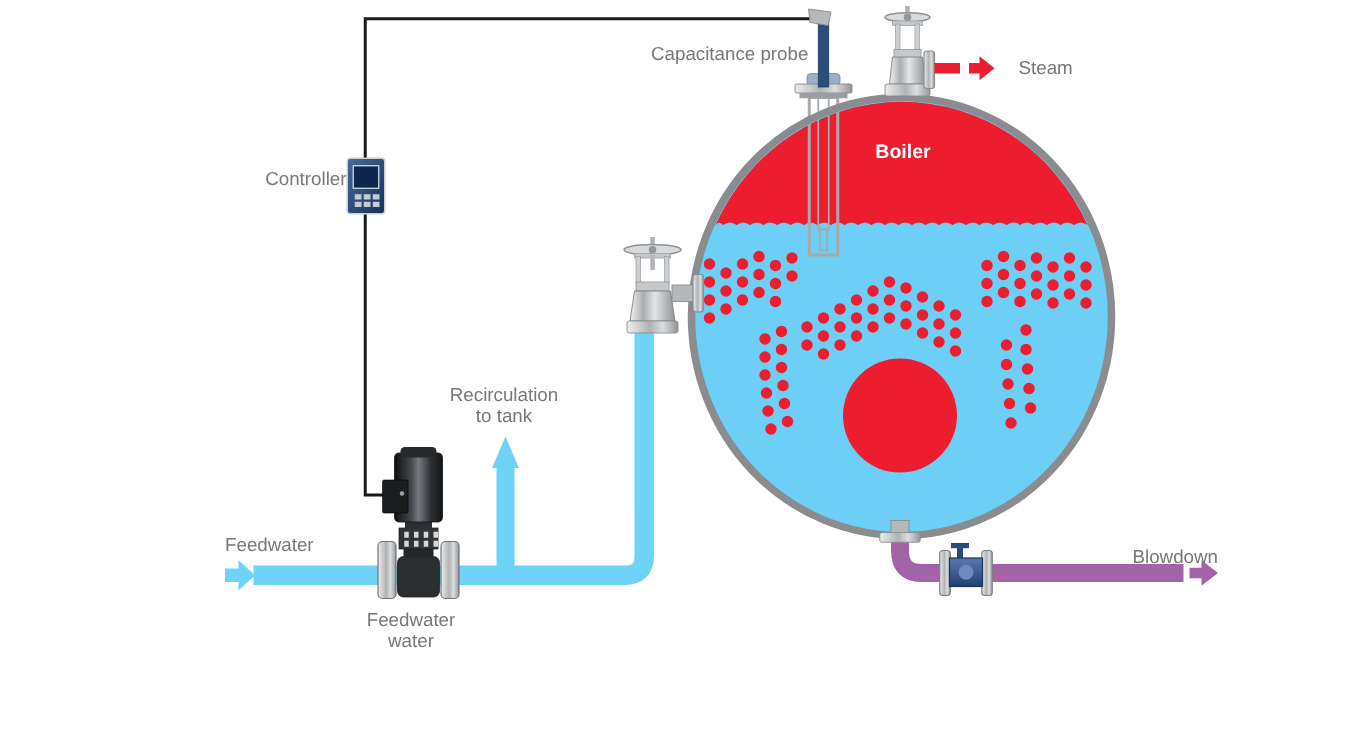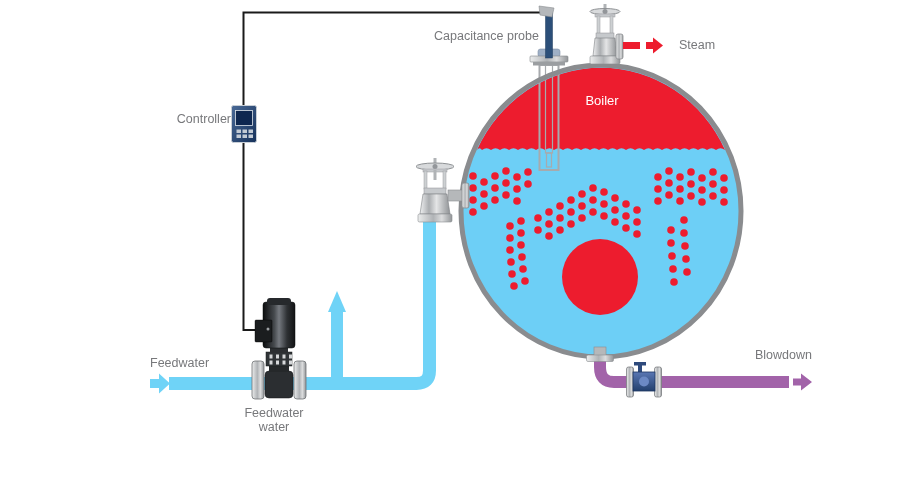--- a/index.html
+++ b/index.html
@@ -3,21 +3,21 @@
 <meta charset="utf-8">
 <style>
   html,body { margin:0; padding:0; background:#ffffff; }
   .canvas {
     position:relative; width:900px; height:477px; background:#ffffff;
     font-family:"Liberation Sans","DejaVu Sans",sans-serif; overflow:hidden;margin-left:44px;
   }
   svg.diagram { position:absolute; left:0; top:0; }
   .lbl { position:absolute; color:#77787b; font-size:12.5px; line-height:14px; white-space:nowrap; }
   .lbl.center { text-align:center; white-space:normal; }
-  .lbl-boiler { color:#ffffff; font-size:13px; }
+  .lbl-boiler { color:#ffffff; font-size:13px;font-weight:bold; }
   .caption {
     position:absolute; left:0; right:0; top:448px; text-align:center;
     font-weight:bold; font-size:14px; color:#3b3b3c;
   }
 </style>
 </head>
 <body>
 
 <div class="canvas">
 
@@ -261,15 +261,19 @@
 
   <div class="lbl" style="left:390px; top:29px;">Capacitance probe</div>
   <div class="lbl" style="left:130px; top:112px; width:57px; text-align:right;">Controller</div>
   <div class="lbl" style="left:635px; top:38px;">Steam</div>
   <div class="lbl lbl-boiler" style="left:520px; top:94px; width:76px; text-align:center;">Boiler</div>
   <div class="lbl" style="left:106px; top:356px;">Feedwater</div>
   <div class="lbl center" style="left:180px; top:406px; width:100px;">
     <div>Feedwater</div>
     <div>water</div>
   </div>
-  <div class="lbl" style="left:711px; top:348px;">Blowdown</div>
+  <div class="lbl center" style="left:242px; top:256px; width:100px;">
+    <div>Recirculation</div>
+    <div>to tank</div>
+  </div>
+  <div class="lbl" style="left:711px; top:364px;">Blowdown</div>
 
 </div>
 
 </body></html>

